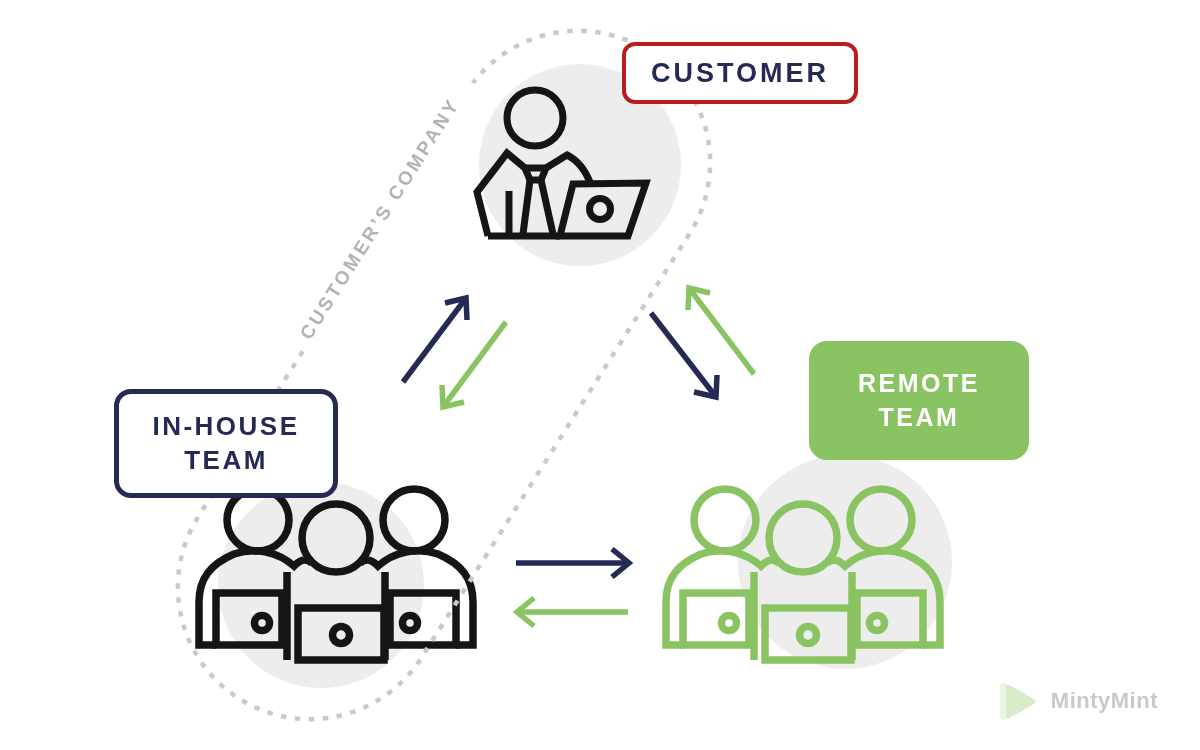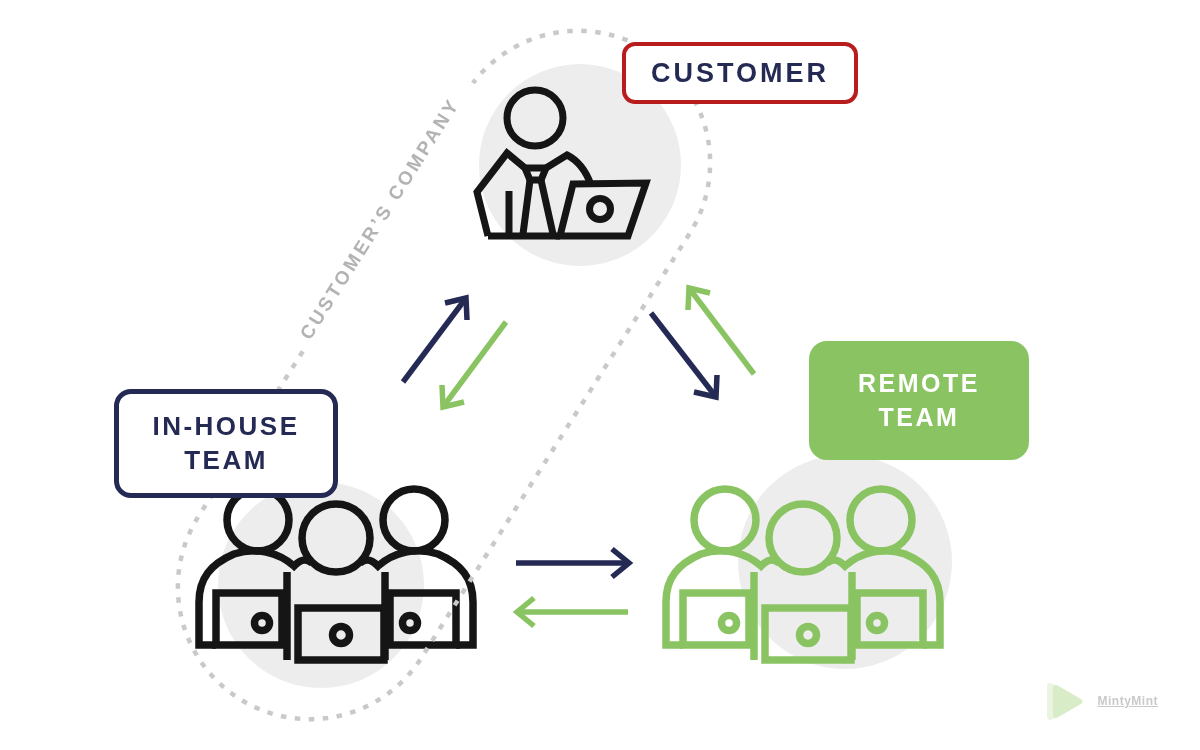--- a/index.html
+++ b/index.html
@@ -25,21 +25,21 @@
   .remote-label {
     left:797px; top:341px; width:220px; height:119px;
     background:#8ac462; border-radius:18px;
     color:#ffffff; font-size:25px; letter-spacing:2.5px; line-height:1.35;margin-left:12px;
   }
   .watermark {
     position:absolute; right:42px; bottom:26px;
     display:flex; align-items:center; gap:10px;
   }
   .watermark-text {
-    color:#c9c9c9; font-weight:bold; font-size:12px; letter-spacing:0.5px;text-decoration:underline;
+    color:#c9c9c9; font-weight:bold; font-size:22px; letter-spacing:0.5px;
   }
 </style>
 </head>
 <body>
 
 <div class="canvas">
 
   <svg class="diagram-svg" width="1200" height="750" viewBox="0 0 1200 750">
 
     <defs>

